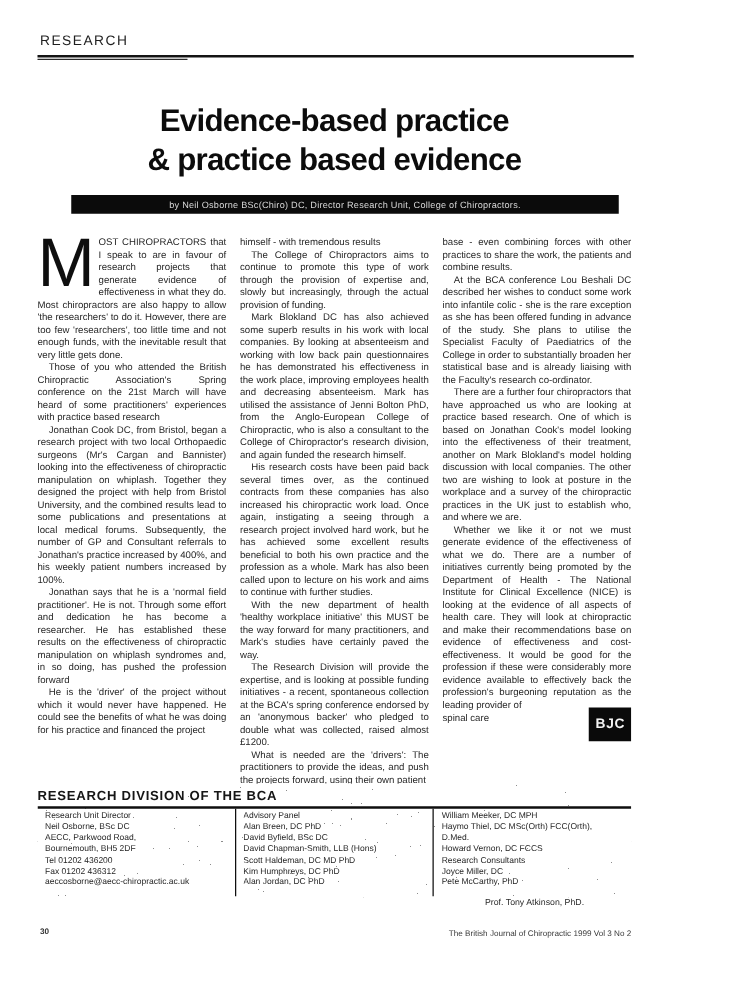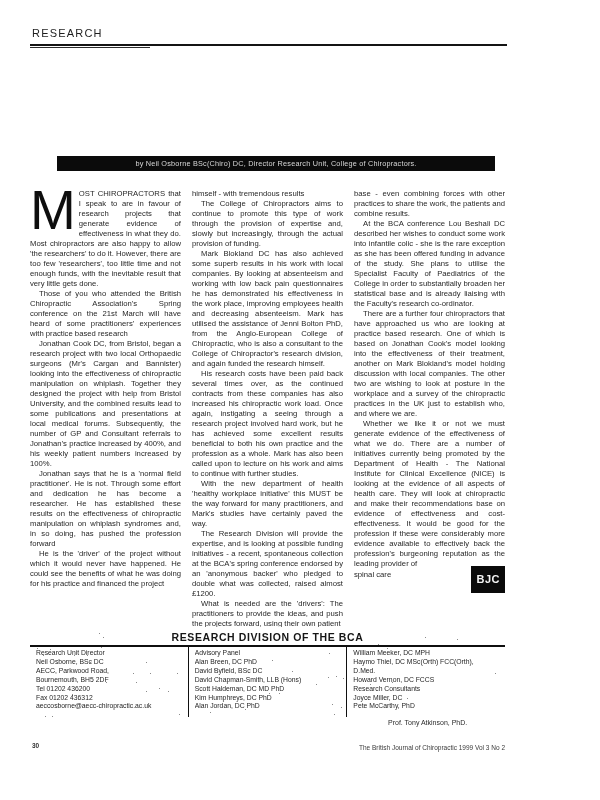--- a/index.html
+++ b/index.html
@@ -17,41 +17,42 @@
   .col{flex:1;font-size:7.7px;line-height:10px;text-align:justify;color:#272727;}
   .para{margin:0;}
   .indent{text-indent:9px;}
   .dropcap{float:left;font-size:55px;line-height:40px;padding-right:3px;margin-top:1px;
            font-weight:400;color:#0e0e0e;font-family:"Liberation Sans",sans-serif;}
   .lastrow{display:flex;justify-content:space-between;align-items:flex-start;margin-top:1px;}
   .bjc{background:#0a0a0a;color:#f4f4f4;font-weight:700;font-size:11px;line-height:13px;
        padding:7px 5px;letter-spacing:0.5px;margin-top:-4px;}
   .divbox{position:absolute;top:628px;left:30px;right:30px;height:90px;overflow:hidden;}
   .noise{position:absolute;left:0;top:0;width:100%;height:100%;}
-  .divbox-header{position:relative;text-align:center;font-weight:700;font-size:10.5px;
+  .divbox-header{position:relative;font-weight:700;font-size:10.5px;
                  padding:3px 0 2px 0;border-bottom:2.5px solid #0f0f0f;color:#161616;
                  letter-spacing:0.6px;}
   .divbox-cols{position:relative;display:flex;height:70px;}
   .divbox-col{flex:1;padding:2px 6px 0 6px;font-size:6.8px;line-height:8.9px;color:#1f1f1f;
               filter:blur(0.2px);}
   .divbox-col + .divbox-col{border-left:1.5px solid #0f0f0f;}
   .line{margin:0;white-space:nowrap;overflow:hidden;}
   .prof{position:absolute;top:719px;left:388px;font-size:7px;color:#2a2a2a;}
   .pageno{position:absolute;left:32px;top:742px;font-size:6.5px;color:#333;font-weight:700;}
   .journal{position:absolute;right:30px;top:744px;font-size:6.5px;color:#3a3a3a;}
 </style>
 </head>
 <body>
 
 <div class="page">
 
   <div class="kicker">RESEARCH</div>
   <div class="top-rule"></div>
   <div class="top-rule2"></div>
 
+  <h1 class="title"><span>Evidence-based practice</span><br><span>&amp; practice based evidence</span></h1>
 
   <div class="byline">by Neil Osborne BSc(Chiro) DC, Director Research Unit, College of Chiropractors.</div>
 
   <div class="columns">
     <div class="col">
       <p class="para"><span class="dropcap">M</span><span>OST CHIROPRACTORS that I speak to are in favour of research projects that generate evidence of effectiveness in what they do. Most chiropractors are also happy to allow 'the researchers' to do it. However, there are too few 'researchers', too little time and not enough funds, with the inevitable result that very little gets done.</span></p>
       <div>
           <p class="para indent">Those of you who attended the British Chiropractic Association's Spring conference on the 21st March will have heard of some practitioners' experiences with practice based research</p>
           <p class="para indent">Jonathan Cook DC, from Bristol, began a research project with two local Orthopaedic surgeons (Mr's Cargan and Bannister) looking into the effectiveness of chiropractic manipulation on whiplash. Together they designed the project with help from Bristol University, and the combined results lead to some publications and presentations at local medical forums. Subsequently, the number of GP and Consultant referrals to Jonathan's practice increased by 400%, and his weekly patient numbers increased by 100%.</p>
           <p class="para indent">Jonathan says that he is a 'normal field practitioner'. He is not. Through some effort and dedication he has become a researcher. He has established these results on the effectiveness of chiropractic manipulation on whiplash syndromes and, in so doing, has pushed the profession forward</p>

